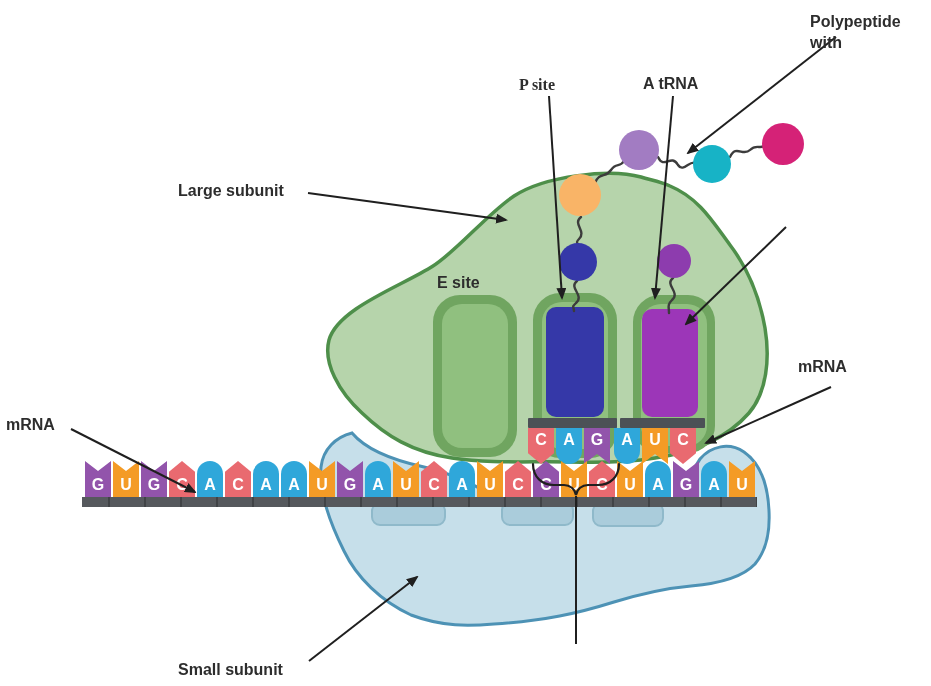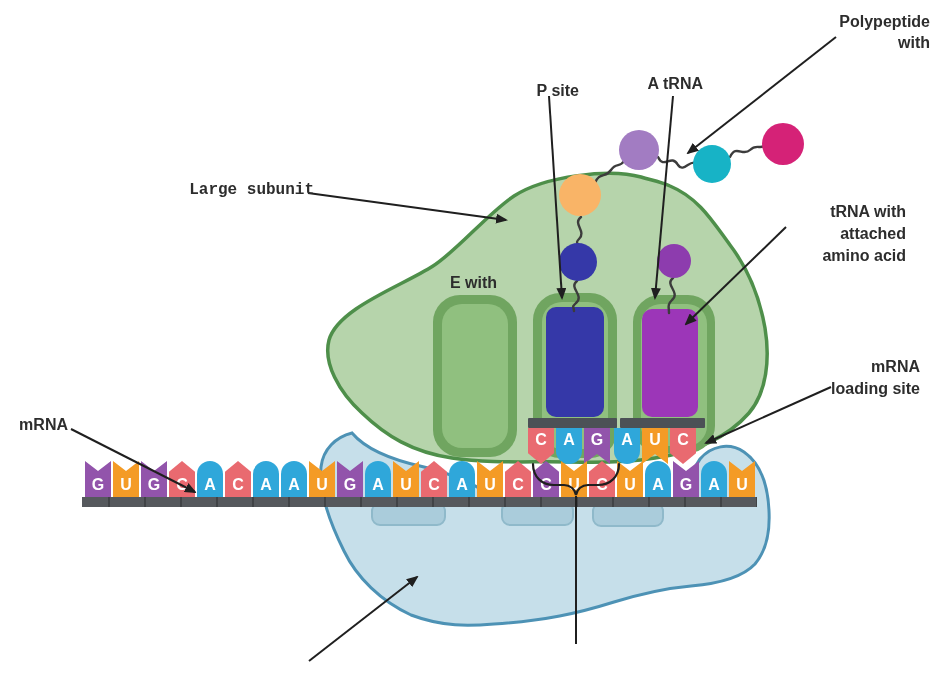--- a/index.html
+++ b/index.html
@@ -2,21 +2,21 @@
 <html><head>
 <meta charset="utf-8">
 <style>
   html,body{margin:0;padding:0;background:#fff;}
   #canvas{position:relative;width:931px;height:686px;background:#fff;overflow:hidden;
           font-family:"Liberation Sans",sans-serif;}
   svg{position:absolute;left:0;top:0;}
   #scene{z-index:1;}
   #overlay{z-index:6;}
   .lbl{position:absolute;z-index:10;color:#2d2d2d;font-weight:600;font-size:16px;
-       text-align:right;line-height:21px;white-space:nowrap;}
+       text-align:left;line-height:21px;white-space:nowrap;}
   
   #rail{position:absolute;left:82px;top:497px;width:675px;height:10px;z-index:3;}
   #rail .ticks{position:absolute;inset:0;
      background:repeating-linear-gradient(90deg,transparent 0 26px,rgba(0,0,0,.25) 26px 28px,transparent 28px 36px);}
   
   .nt{position:absolute;width:26px;height:36px;box-sizing:border-box;color:#fff;
       font-weight:700;font-size:16px;display:flex;justify-content:center;}
   .up{top:461px;z-index:4;align-items:flex-end;padding-bottom:3px;}
   .down{top:428px;z-index:2;align-items:flex-start;padding-top:3px;}
   .up.arch{border-radius:13px 13px 0 0;}
@@ -132,30 +132,25 @@
       <line x1="836" y1="37" x2="688" y2="153" marker-end="url(#ah)"></line>
       <line x1="786" y1="227" x2="686" y2="324" marker-end="url(#ah)"></line>
       <line x1="831" y1="387" x2="706" y2="443" marker-end="url(#ah)"></line>
       <line x1="309" y1="661" x2="417" y2="577" marker-end="url(#ah)"></line>
       <path stroke-width="2.2" stroke-linecap="round" d="M533,464 C533,477 542,485 554,485 L564,485 C570,485 575,489 576,495 C577,489 582,485 588,485 L598,485 C610,485 619,477 619,464"></path>
       <line x1="576" y1="496" x2="576" y2="644"></line>
     </g>
   </svg>
 
   <div class="lbl" style="left:6px;top:414px;width:62px;">mRNA</div>
-  <div class="lbl" style="left:178px;top:180px;width:136px;font-family:Liberation Mono, monospace;">Large subunit</div>
-  <div class="lbl" style="left:519px;top:80px;width:60px;">P site</div>
+  <div class="lbl" style="left:178px;top:180px;width:136px;">Large subunit</div>
+  <div class="lbl" style="left:519px;top:74px;width:60px;font-family:Liberation Serif, serif;">P site</div>
   <div class="lbl" style="left:643px;top:73px;width:60px;">A tRNA</div>
   <div class="lbl" style="left:810px;top:11px;width:120px;">
     <div>Polypeptide</div>
     <div>with</div>
   </div>
-  <div class="lbl" style="left:794px;top:201px;width:112px;line-height:22px;">
-    <div>tRNA with</div>
-    <div>attached</div>
-    <div>amino acid</div>
-  </div>
-  <div class="lbl" style="left:437px;top:272px;width:60px;">E with</div>
+  <div class="lbl" style="left:437px;top:272px;width:60px;">E site</div>
   <div class="lbl" style="left:798px;top:356px;width:122px;line-height:22px;">
     <div>mRNA</div>
-    <div>loading site</div>
   </div>
+  <div class="lbl" style="left:178px;top:659px;width:132px;">Small subunit</div>
 </div>
 
 </body></html>

